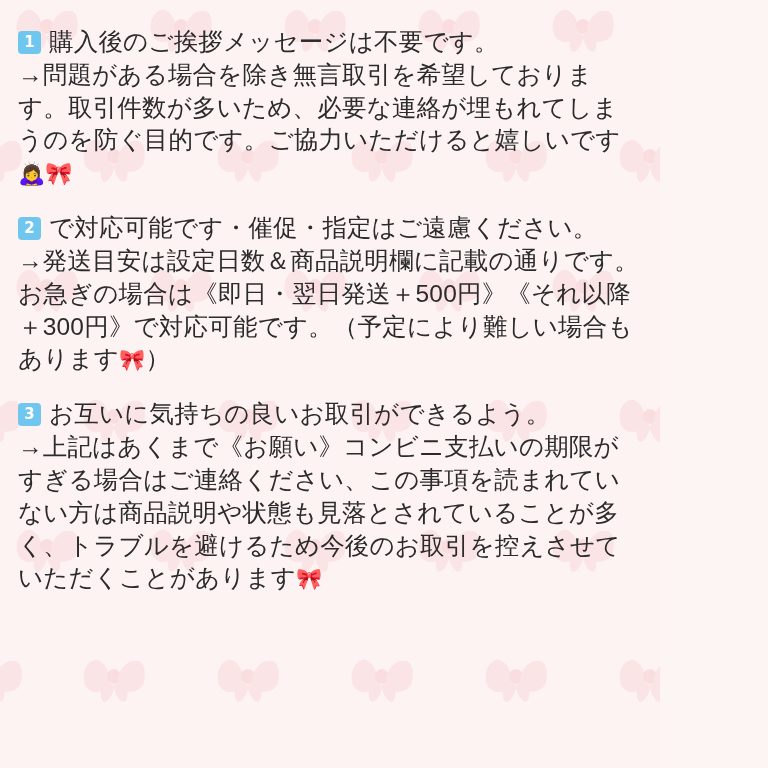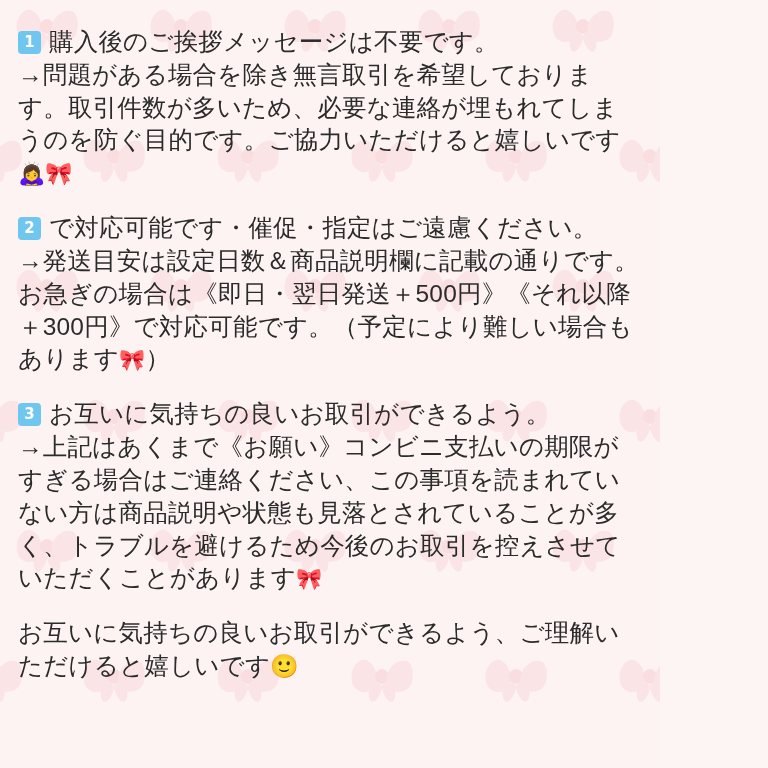--- a/index.html
+++ b/index.html
@@ -380,18 +380,15 @@
     <p class="para">
       <span class="numbox">2</span><span>で対応可能です・催促・指定はご遠慮ください。</span><br>
       <span>→発送目安は設定日数＆商品説明欄に記載の通りです。お急ぎの場合は《即日・翌日発送＋500円》《それ以降＋300円》で対応可能です。（予定により難しい場合もあります</span><span class="emoji-bow">🎀</span><span>）</span>
     </p>
 
     <p class="para">
       <span class="numbox">3</span><span>お互いに気持ちの良いお取引ができるよう。</span><br>
       <span>→上記はあくまで《お願い》コンビニ支払いの期限がすぎる場合はご連絡ください、この事項を読まれていない方は商品説明や状態も見落とされていることが多く、トラブルを避けるため今後のお取引を控えさせていただくことがあります</span><span class="emoji-bow">🎀</span>
     </p>
 
-    <p class="para last">
-      <span>お互いに気持ちの良いお取引ができるよう、ご理解いただけると嬉しいです</span><span class="emoji-smile">🙂</span>
-    </p>
 
   </div>
 </div>
 
 </body></html>

